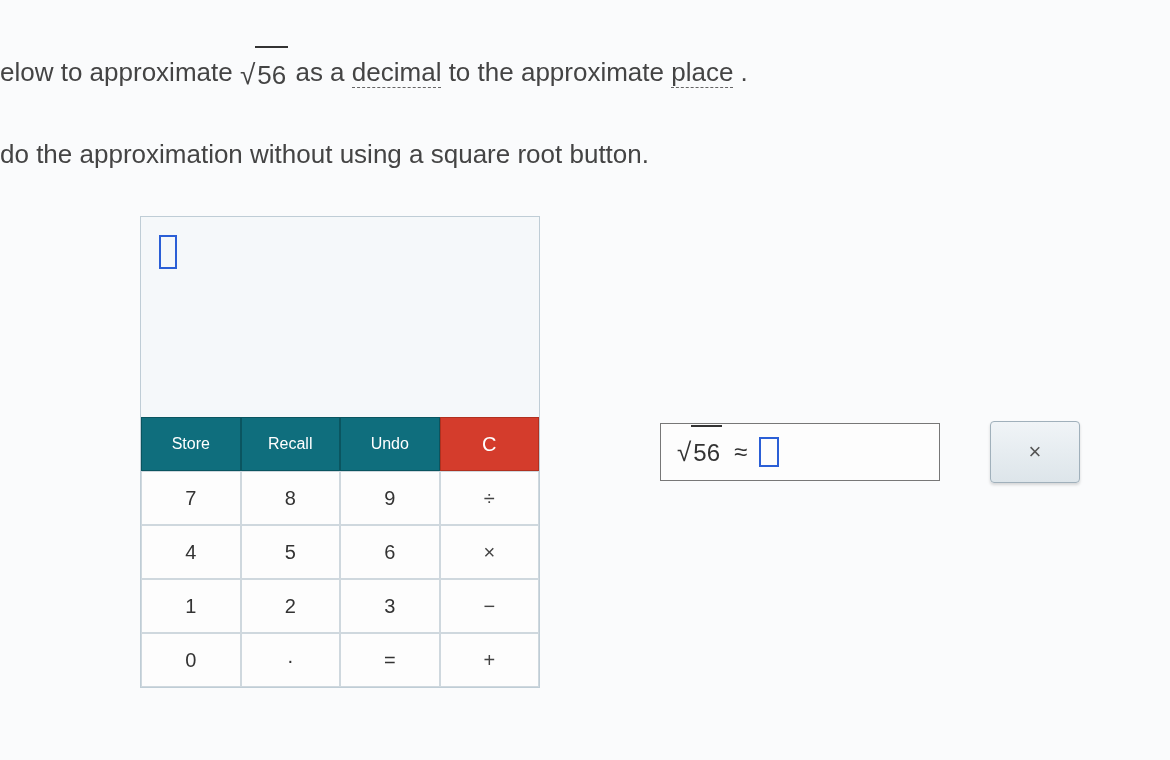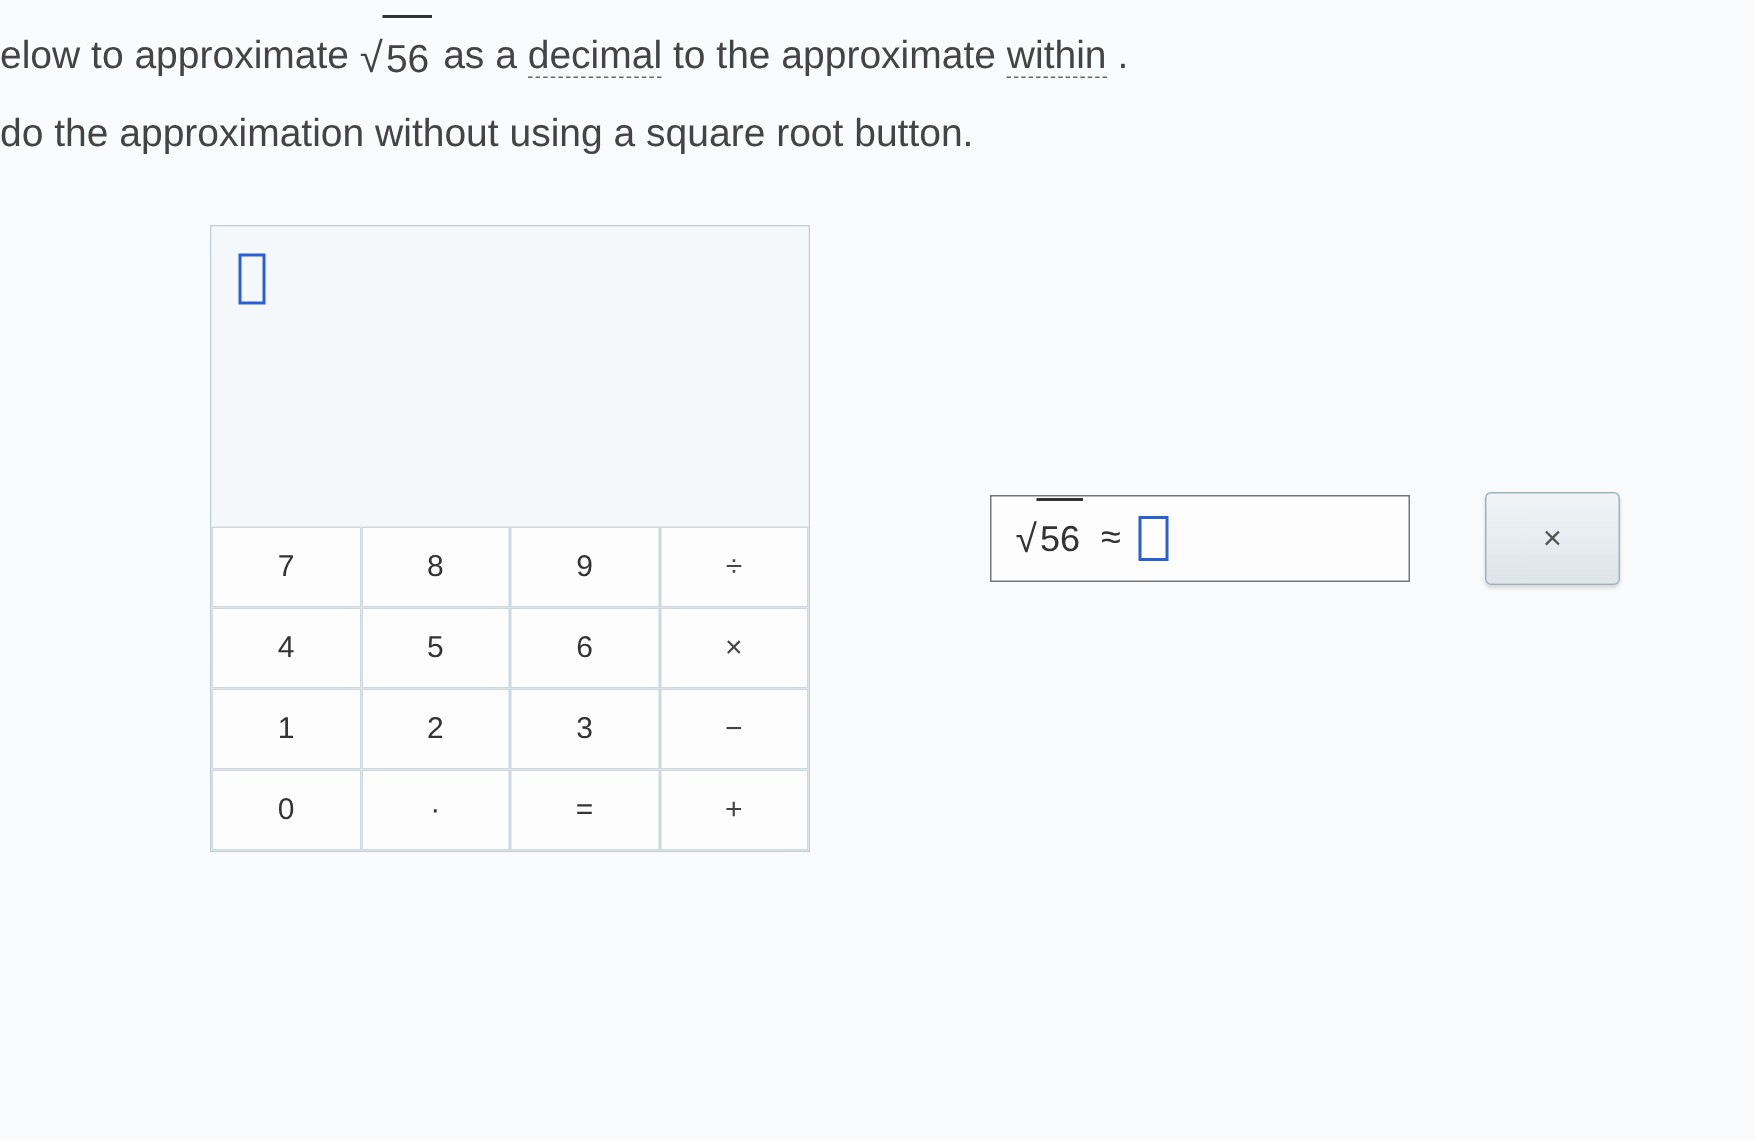--- a/index.html
+++ b/index.html
@@ -15,20 +15,21 @@
       color: #333;
       overflow: hidden;
     }
     .instructions {
       padding: 10px 0 0 0;
       font-size: 26px;
       color: #444;
     }
     .line1, .line2, .line3 {
       margin-bottom: 6px;
+      margin-top: 36px;
     }
     .sqrt-inline {
       display: inline-flex;
       align-items: center;
       vertical-align: middle;
     }
     .sqrt-sign {
       font-size: 28px;
     }
     .sqrt-content {
@@ -135,30 +136,36 @@
 <div class="instructions">
   <div class="line1">
     <span>elow to approximate </span>
     <span class="sqrt-inline">
       <span class="sqrt-sign">√</span>
       <span class="sqrt-content">56</span>
     </span>
     <span> as a </span>
     <span class="underlined">decimal</span>
     <span> to the approximate </span>
-    <span class="underlined">within</span>
+    <span class="underlined">place</span>
     <span>.</span>
   </div>
   <div class="line2">do the approximation without using a square root button.</div>
 </div>
 
 <div class="main-area">
   <div class="calculator">
     <div class="calc-display">
       <div class="calc-cursor"></div>
+    </div>
+    <div class="calc-row">
+      <div class="calc-btn teal">Store</div>
+      <div class="calc-btn teal">Recall</div>
+      <div class="calc-btn teal">Undo</div>
+      <div class="calc-btn red">C</div>
     </div>
     <div class="calc-row">
       <div class="calc-btn">7</div>
       <div class="calc-btn">8</div>
       <div class="calc-btn">9</div>
       <div class="calc-btn op">÷</div>
     </div>
     <div class="calc-row">
       <div class="calc-btn">4</div>
       <div class="calc-btn">5</div>

